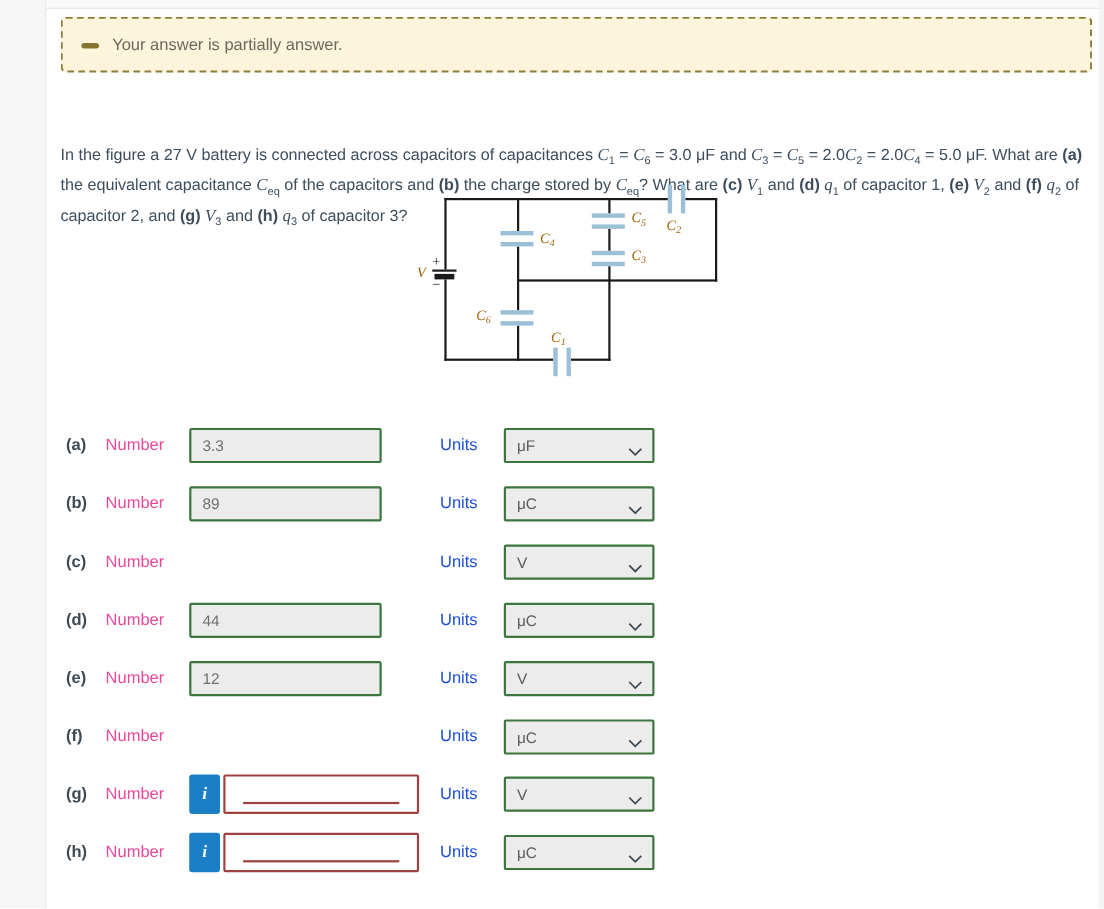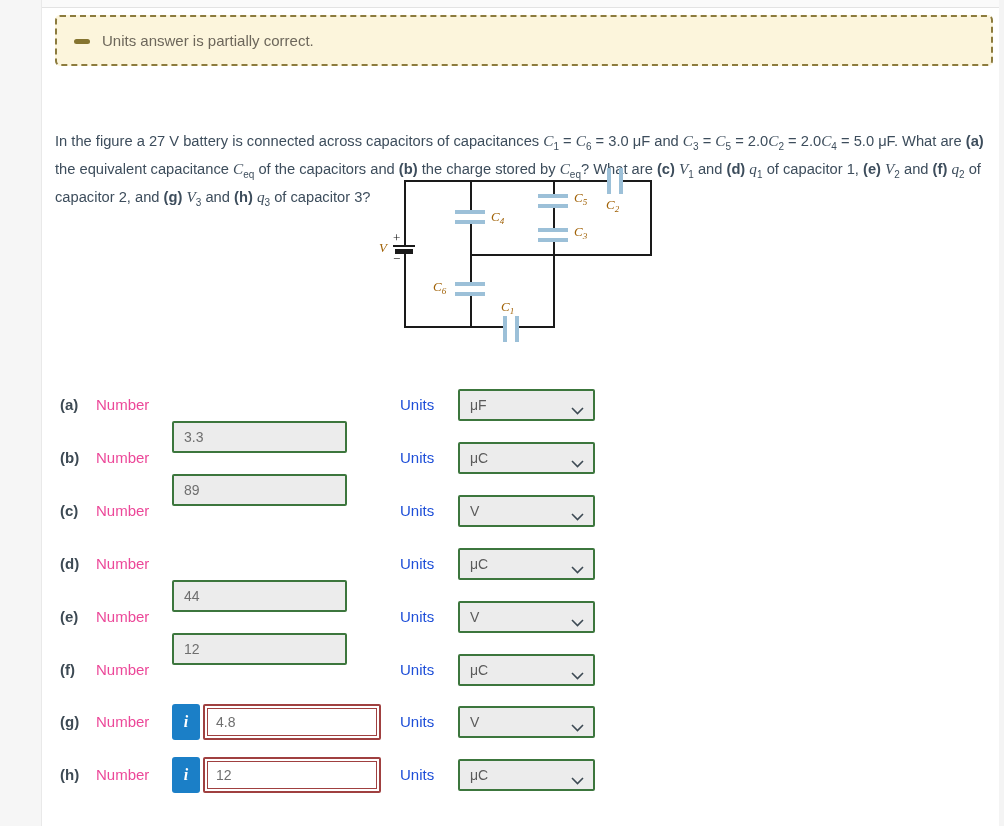--- a/index.html
+++ b/index.html
@@ -50,55 +50,55 @@
 
   
   .row{position:absolute;left:60px;width:640px;height:36px;font-size:15px;}
   .part{position:absolute;left:0;top:0;line-height:32px;font-weight:bold;color:#3d4a54;}
   .numlbl{position:absolute;left:36px;top:0;line-height:32px;color:#ec4899;}
   .unitslbl{position:absolute;left:340px;top:0;line-height:32px;color:#1d4ed8;}
   .ainput{
     position:absolute;left:112px;top:0;width:175px;height:32px;box-sizing:border-box;
     background:var(--input-bg,#ececec);
     border:2px solid var(--accent-green,#3c763d);border-radius:2px;
-    padding:0 10px;font-size:14px;color:#6f6f6f;font-family:inherit;outline:none;margin-top:32px;
+    padding:0 10px;font-size:14px;color:#6f6f6f;font-family:inherit;outline:none;
   }
   .uselect{
     position:absolute;left:398px;top:0;width:137px;height:32px;box-sizing:border-box;
     background:var(--input-bg,#ececec);
     border:2px solid var(--accent-green,#3c763d);border-radius:2px;
     display:flex;align-items:center;padding:0 28px 0 10px;font-size:14px;color:#5b5b5b;cursor:pointer;
   }
   .uselect .chev{position:absolute;right:9px;top:11px;}
   .row-error .part,.row-error .numlbl,.row-error .unitslbl{line-height:36px;}
   .row-error .uselect{top:2px;}
   .infobtn{
     position:absolute;left:112px;top:0;width:28px;height:36px;border:none;cursor:pointer;
     background:var(--info-blue,#1b7fc7);color:#fff;border-radius:3px;
     font-family:"Liberation Serif",serif;font-weight:bold;font-style:italic;font-size:16px;
   }
   .errwrap{
     position:absolute;left:143px;top:0;width:178px;height:36px;box-sizing:border-box;
-    border:2px solid var(--error-red,#a04040);border-radius:2px;background:#fff;padding:2px;
+    border:2px solid var(--error-red,#a04040);border-radius:2px;background:#fff;padding:16px;
   }
   .errwrap input{
     width:100%;height:100%;box-sizing:border-box;border:1px solid var(--error-red,#a04040);
     padding:0 8px;font-size:14px;color:#6f6f6f;font-family:inherit;background:#fff;outline:none;
   }
 </style>
 </head>
 <body>
 
 <div class="side-strip"></div>
 <div class="top-band"></div>
 <div class="right-edge"></div>
 
 <div class="banner">
   <span class="dash"></span>
-  <span class="msg">Units answer is partially correct.</span>
+  <span class="msg">Your answer is partially answer.</span>
 </div>
 
 <div class="problem">In the figure a 27 V battery is connected across capacitors of capacitances <i>C</i><sub>1</sub> = <i>C</i><sub>6</sub> = 3.0 μF and <i>C</i><sub>3</sub> = <i>C</i><sub>5</sub> = 2.0<i>C</i><sub>2</sub> = 2.0<i>C</i><sub>4</sub> = 5.0 μF. What are <b>(a)</b> the equivalent capacitance <i>C</i><sub>eq</sub> of the capacitors and <b>(b)</b> the charge stored by <i>C</i><sub>eq</sub>? What are <b>(c)</b> <i>V</i><sub>1</sub> and <b>(d)</b> <i>q</i><sub>1</sub> of capacitor 1, <b>(e)</b> <i>V</i><sub>2</sub> and <b>(f)</b> <i>q</i><sub>2</sub> of capacitor 2, and <b>(g)</b> <i>V</i><sub>3</sub> and <b>(h)</b> <i>q</i><sub>3</sub> of capacitor 3?</div>
 
 <div class="circuit">
 
   <div class="w" style="left:29px;top:20px;width:204px;height:2px;"></div>
   <div class="w" style="left:248px;top:20px;width:29px;height:2px;"></div>
   <div class="w" style="left:275px;top:20px;width:2px;height:76px;"></div>
   <div class="w" style="left:95px;top:94px;width:182px;height:2px;"></div>

